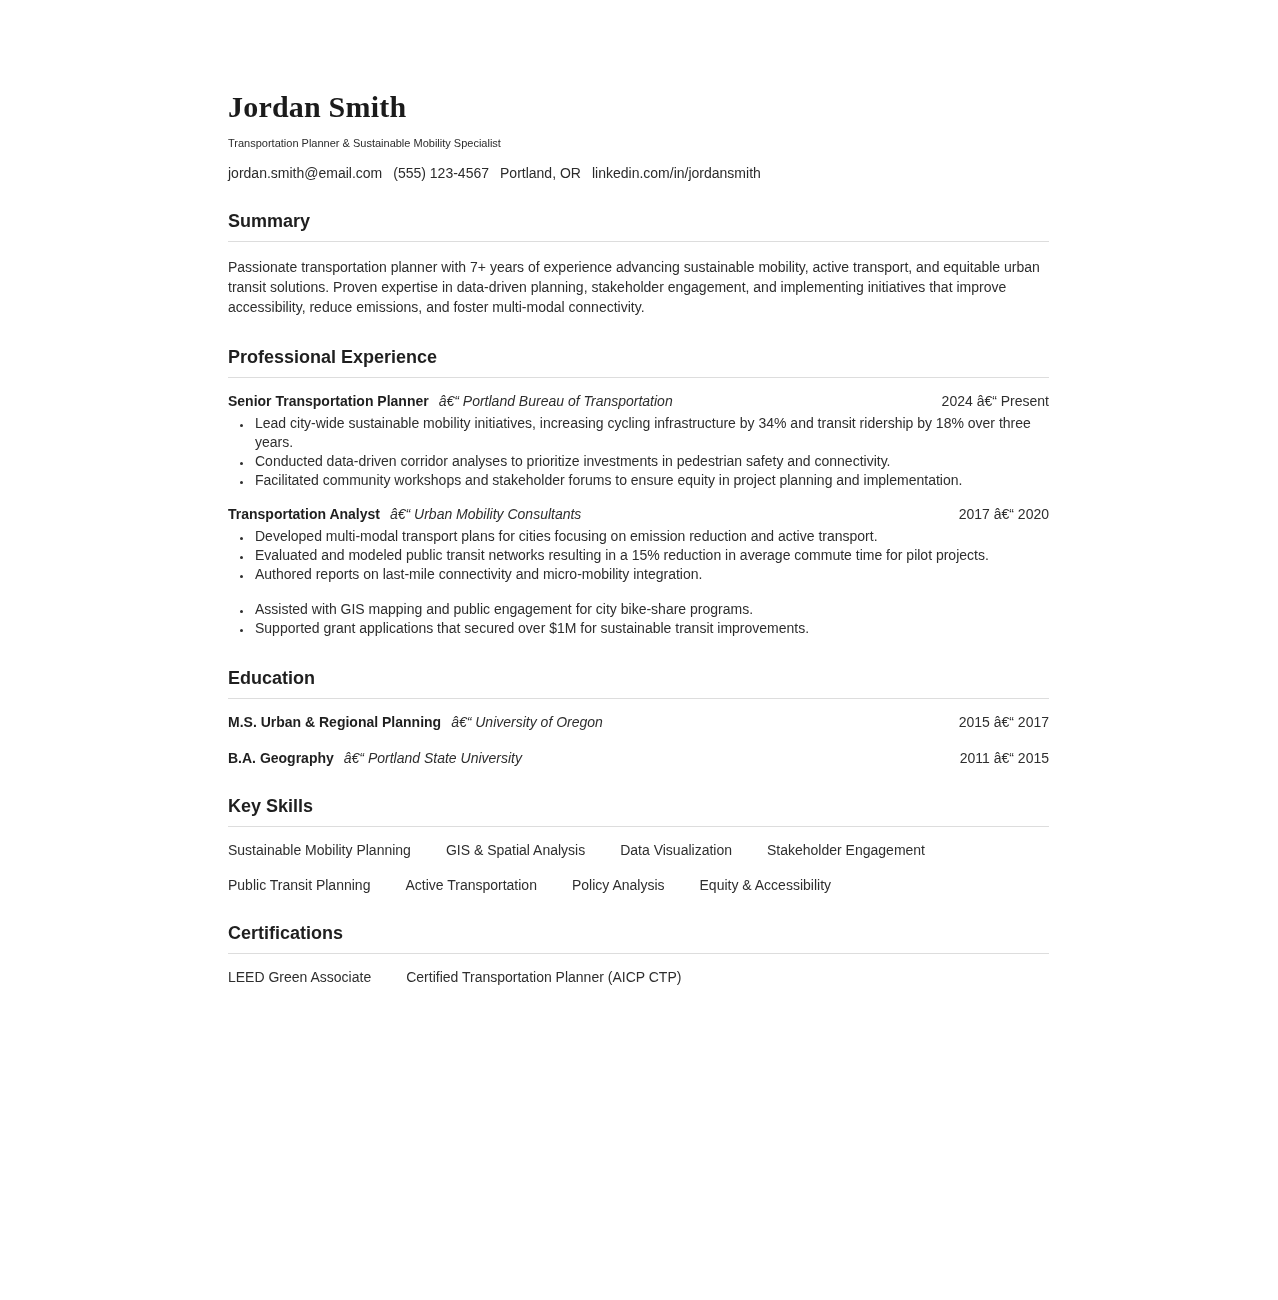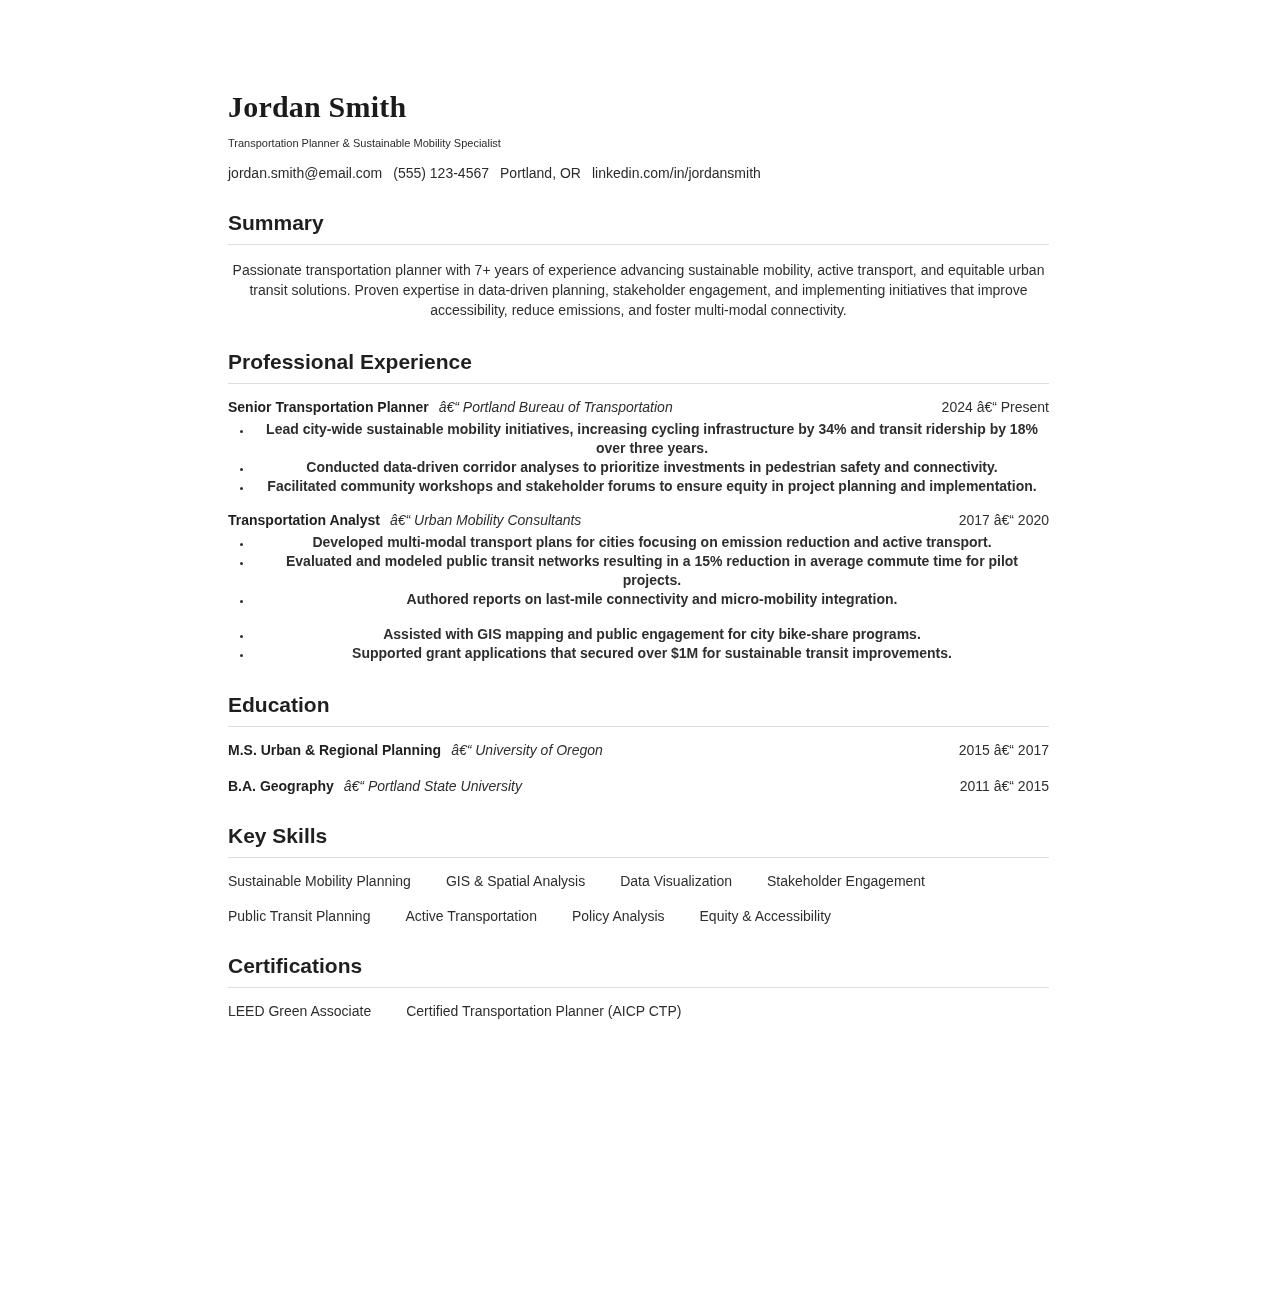--- a/index.html
+++ b/index.html
@@ -32,27 +32,27 @@
   }
   .contact-row {
     margin-top: 16px;
     display: flex;
     gap: 11px;
     font-size: 14px;
     color: #2b2b2b;
   }
   .section { margin-top: 30px; }
   .section-heading {
-    font-size: 21px;
+    font-size: 18px;
     font-weight: bold;
     color: #1f1f1f;
     padding-bottom: 9px;
     border-bottom: 1px solid #dddddd;
   }
-  .section-body { margin-top: 15px; text-align: center; }
+  .section-body { margin-top: 15px; }
   .summary-text {
     font-size: 14px;
     line-height: 20px;
     color: #2e2e2e;
   }
   .job { margin-top: 16px; }
   .job:first-child { margin-top: 0; }
   .job-line, .edu-line {
     display: flex;
     align-items: baseline;
@@ -76,21 +76,20 @@
   ul.bullets {
     margin-top: 5px;
     padding-left: 25px;
     list-style: disc outside;
   }
   ul.bullets li {
     font-size: 14px;
     line-height: 19px;
     color: #2e2e2e;
     padding-left: 2px;
-    font-weight: bold;
   }
   ul.bullets li::marker { font-size: 11px; }
   .edu-line { margin-top: 0; }
   .edu-line + .edu-line { margin-top: 20px; }
   .inline-list {
     display: flex;
     gap: 35px;
     font-size: 14px;
     color: #2e2e2e;
   }

